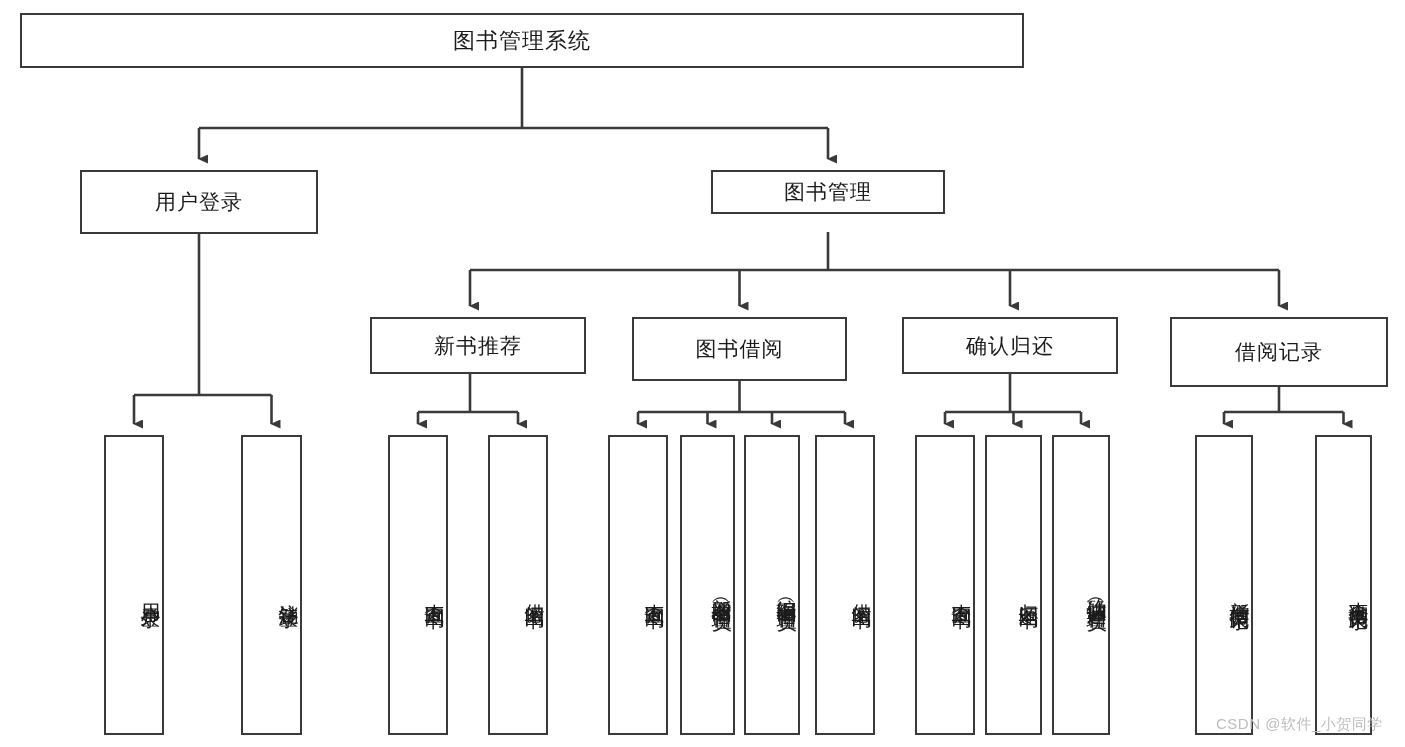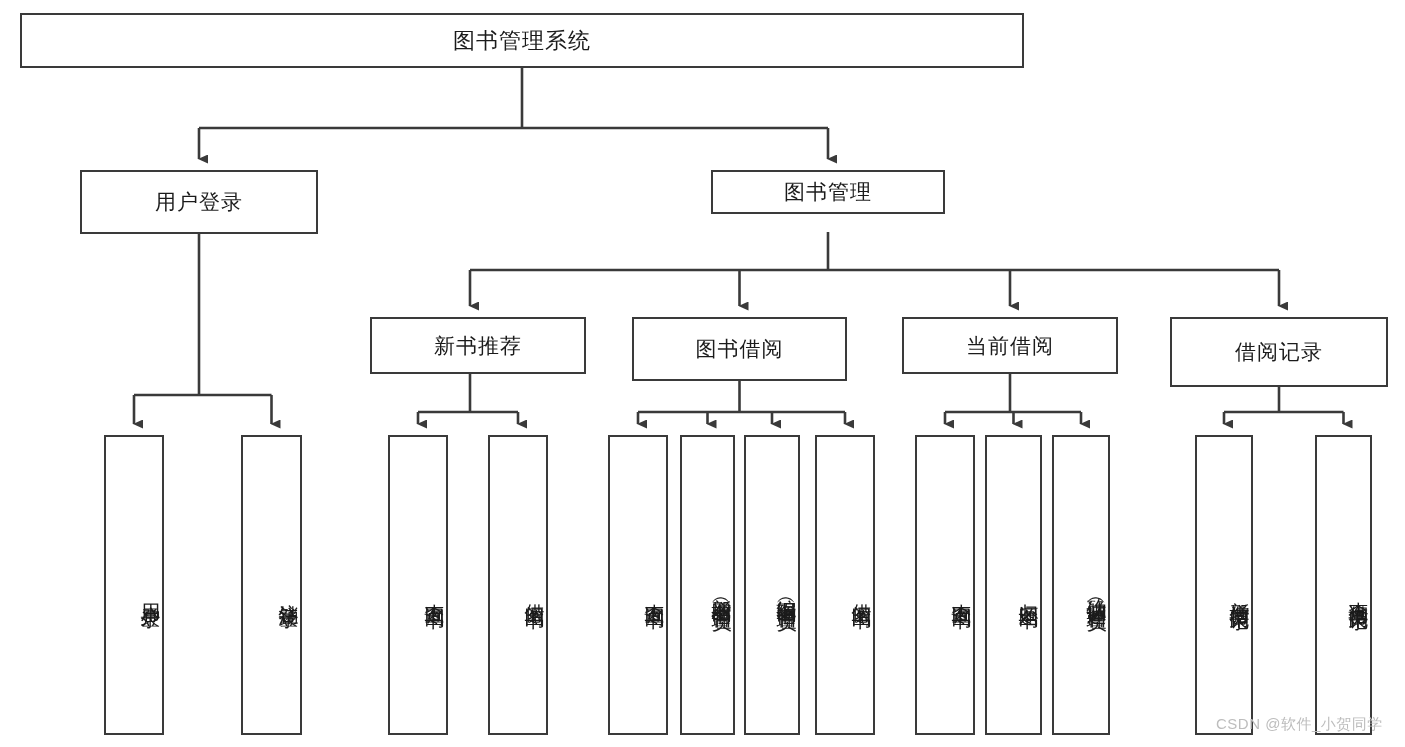--- a/index.html
+++ b/index.html
@@ -125,21 +125,21 @@
     <span>图书管理</span>
   </div>
 
   <div class="node horiz" style="left: 362px; top: 317px; width: 216px; height: 57px; margin-left: 8px;">
     <span>新书推荐</span>
   </div>
   <div class="node horiz" style="left: 632px; top: 317px; width: 215px; height: 64px;">
     <span>图书借阅</span>
   </div>
   <div class="node horiz" style="left: 902px; top: 317px; width: 216px; height: 57px;">
-    <span>当前借阅</span>
+    <span>确认归还</span>
   </div>
   <div class="node horiz" style="left: 1170px; top: 317px; width: 218px; height: 70px;">
     <span>借阅记录</span>
   </div>
 
   <div class="node vert" style="left: 104px; top: 435px; width: 60px; height: 300px;">
     <span class="vtext">用户登录</span>
   </div>
   <div class="node vert" style="left: 241px; top: 435px; width: 61px; height: 300px;">
     <span class="vtext">注销登录</span>

